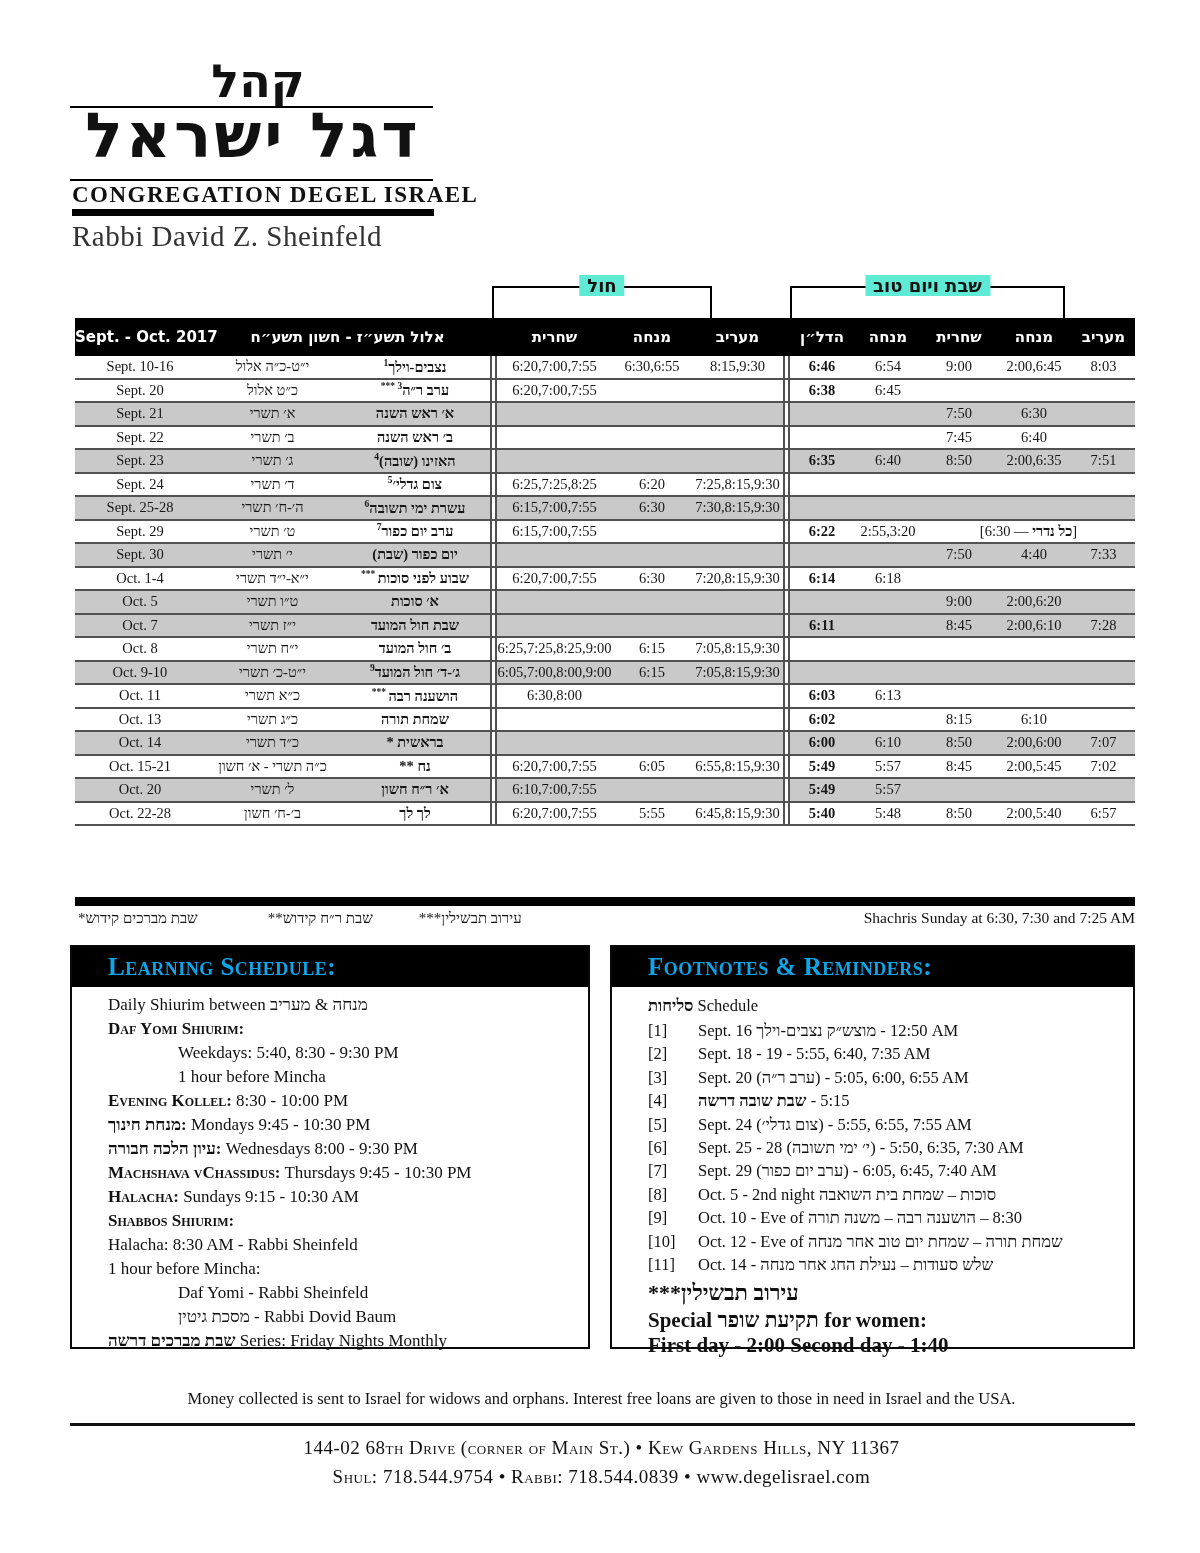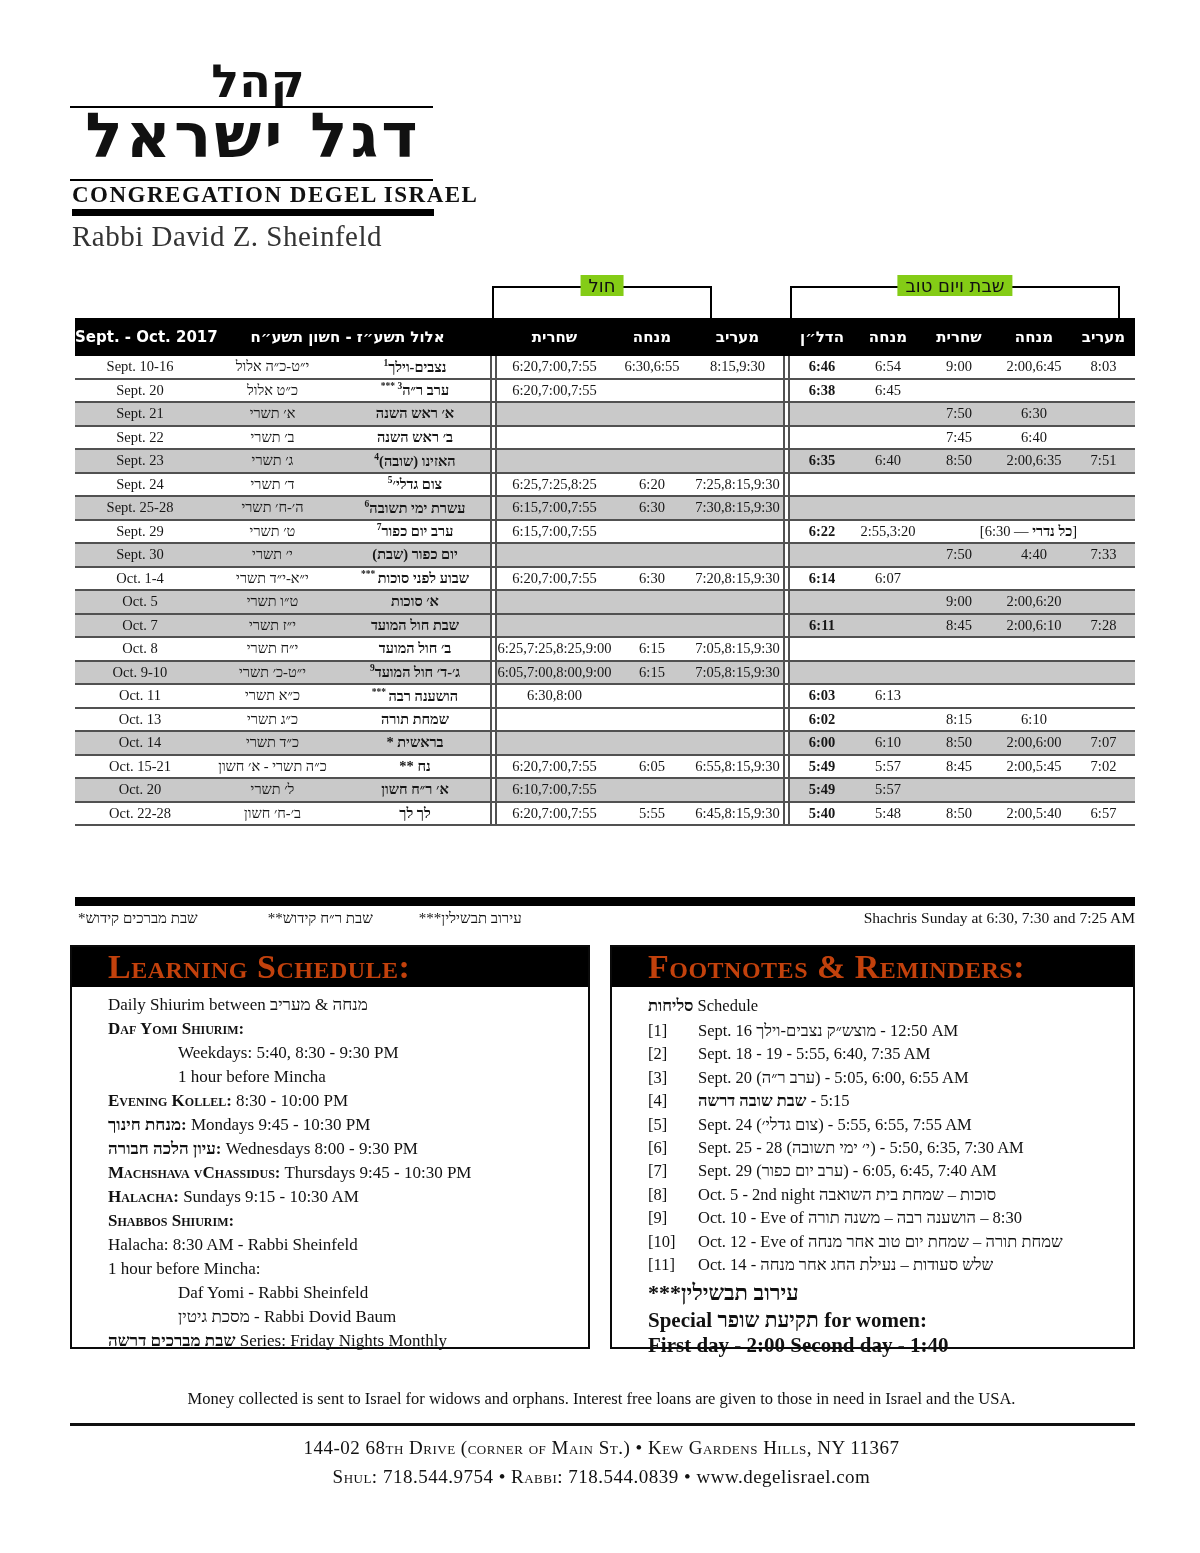--- a/index.html
+++ b/index.html
@@ -15,22 +15,22 @@
              font-family:"DejaVu Sans",sans-serif;letter-spacing:3px;line-height:1.1;}
   .logo-cong{left:72px;top:182px;width:362px;font-size:23px;font-weight:bold;letter-spacing:1.5px;
              text-align:center;white-space:nowrap;}
   .logo-bar{left:72px;top:209px;width:362px;height:7px;background:#000;}
   .logo-rabbi{left:72px;top:220px;width:420px;font-size:29px;color:#333;letter-spacing:0.5px;}
 
   
   .brk{position:absolute;top:286px;border-top:2px solid #000;height:30px;}
   .brk .tick-l,.brk .tick-r{position:absolute;top:0;width:2px;height:30px;background:#000;}
   .brk .tick-l{left:0;} .brk .tick-r{right:0;}
-  .brk-label{position:absolute;top:-13px;left:50%;transform:translateX(-50%);background:#84cc16;
-             padding:0 8px;font-weight:normal;font-size:18px;font-family:"DejaVu Sans",sans-serif;white-space:nowrap;}
+  .brk-label{position:absolute;top:-13px;left:50%;transform:translateX(-50%);background:#5eead4;
+             padding:0 8px;font-weight:bold;font-size:18px;font-family:"DejaVu Sans",sans-serif;white-space:nowrap;}
 
   
   table.sched{position:absolute;left:75px;top:318px;width:1060px;border-collapse:separate;
               border-spacing:0;table-layout:fixed;}
   table.sched th{background:#000;color:#fff;height:38px;font-weight:bold;font-size:15px;
                  font-family:"DejaVu Sans","Liberation Sans",sans-serif;padding:0;white-space:nowrap;overflow:visible;}
   th.h-date{font-size:16px;font-family:"Liberation Serif",serif;}
   th.h-hebrange{font-size:16px;}
   table.sched td{height:21.5px;padding:0;text-align:center;font-size:14.5px;line-height:1.3;
                  color:#161616;white-space:nowrap;border-bottom:2px solid #515151;overflow:visible;}
@@ -48,21 +48,21 @@
 
   
   .legend{left:78px;top:909px;width:1057px;display:flex;align-items:baseline;font-size:15px;}
   .legend .lg{direction:rtl;unicode-bidi:isolate;}
   .legend .lg2{margin-left:70px;} .legend .lg3{margin-left:46px;}
   .legend .note{margin-left:auto;font-size:15.5px;}
 
   
   .box{position:absolute;top:945px;height:404px;border:2px solid #0a0a0a;background:#fff;box-sizing:border-box;}
   .box.left{left:70px;width:520px;} .box.right{left:610px;width:525px;}
-  .box-title{height:40px;background:#000;color:#c2410c;font-size:34px;font-weight:bold;
+  .box-title{height:40px;background:#000;color:#0ea5e9;font-size:25px;font-weight:bold;
              font-variant:small-caps;line-height:40px;padding-left:36px;letter-spacing:0.5px;}
   .box-body{padding:6px 12px 0 36px;font-size:17px;}
   .ln{line-height:24px;white-space:nowrap;}
   .ln.ind{padding-left:70px;}
   .sc{font-variant:small-caps;font-weight:bold;}
   .hb{font-weight:bold;}
   .fnb{font-size:16.5px;}
   .fn-intro{line-height:26px;}
   .fn-item{line-height:23.4px;white-space:nowrap;}
   .fn-num{display:inline-block;width:50px;}
@@ -88,21 +88,21 @@
   <div class="abs logo-line" style="top:179px;"></div>
   <div class="abs logo-cong">CONGREGATION DEGEL ISRAEL</div>
   <div class="abs logo-bar"></div>
   <div class="abs logo-rabbi">Rabbi David Z. Sheinfeld</div>
 
   <div class="brk" style="left:492px;width:220px;">
     <div class="tick-l"></div>
     <div class="tick-r"></div>
     <div class="brk-label">חול</div>
   </div>
-  <div class="brk" style="left:790px;width:330px;">
+  <div class="brk" style="left:790px;width:275px;">
     <div class="tick-l"></div>
     <div class="tick-r"></div>
     <div class="brk-label">שבת ויום טוב</div>
   </div>
 
   <table class="sched" id="sched-table">
       <colgroup>
         <col style="width:130px">
         <col style="width:135px">
         <col style="width:150px">
@@ -270,21 +270,21 @@
         <tr>
           <td class="c-date">Oct. 1-4</td>
           <td class="c-heb" dir="rtl">י״א-י״ד תשרי</td>
           <td class="c-parsha" dir="rtl"><span>שבוע לפני סוכות</span><sup class="fn"> ***</sup></td>
           <td class="gut"></td>
           <td class="c-t">6:20,7:00,7:55</td>
           <td class="c-t">6:30</td>
           <td class="c-t">7:20,8:15,9:30</td>
           <td class="gut"></td>
           <td class="c-had">6:14</td>
-          <td class="c-t">6:07</td>
+          <td class="c-t">6:18</td>
           <td class="c-t"></td>
           <td class="c-t"></td>
           <td class="c-t"></td>
         </tr>
         <tr class="shaded">
           <td class="c-date">Oct. 5</td>
           <td class="c-heb" dir="rtl">ט״ו תשרי</td>
           <td class="c-parsha" dir="rtl"><span>א׳ סוכות</span></td>
           <td class="gut"></td>
           <td class="c-t"></td>

